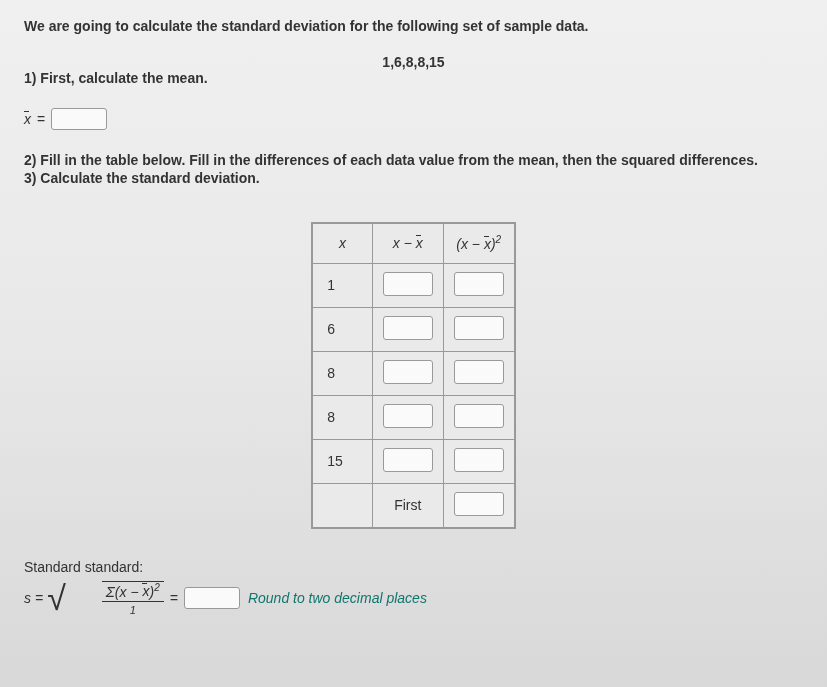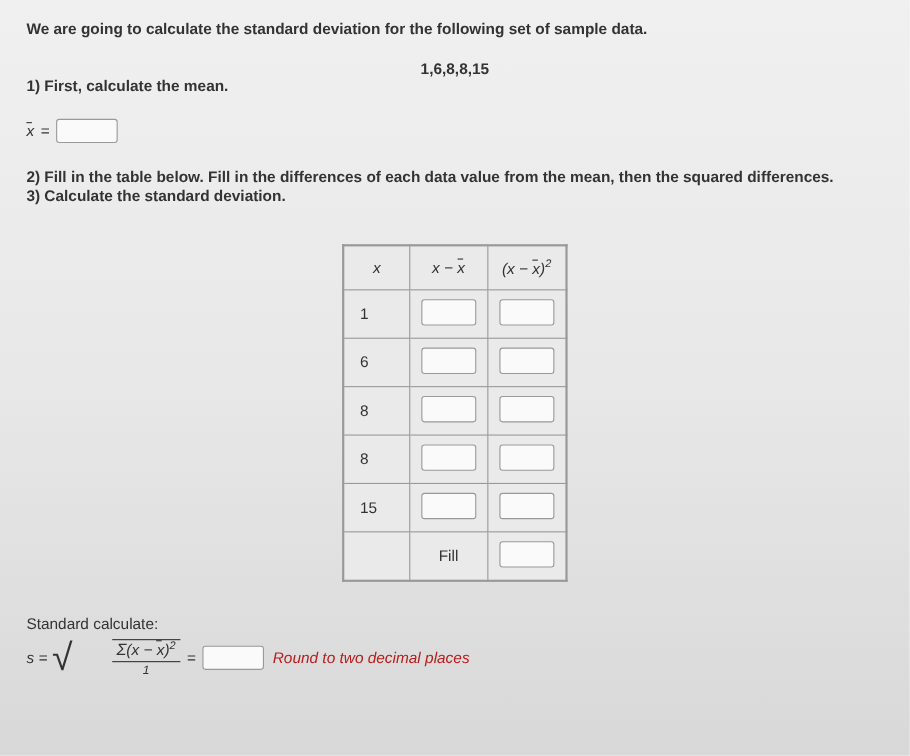--- a/index.html
+++ b/index.html
@@ -136,21 +136,21 @@
     }
     .sum {
       font-size: 15px;
     }
     .sup {
       font-size: 10px;
       vertical-align: super;
     }
     .hint {
       font-style: italic;
-      color: #b91c1c;
+      color: #0f766e;
     }
   </style>
 </head>
 <body>
 
 <div class="intro">We are going to calculate the standard deviation for the following set of sample data.</div>
 <div class="data-set">1,6,8,8,15</div>
 
 <div class="step">1) First, calculate the mean.</div>
 <div class="mean-row">
@@ -194,28 +194,28 @@
       <td><span class="input-box small"></span></td>
       <td><span class="input-box small"></span></td>
     </tr>
     <tr>
       <td class="val">15</td>
       <td><span class="input-box small"></span></td>
       <td><span class="input-box small"></span></td>
     </tr>
     <tr>
       <td></td>
-      <td style="font-style:normal;font-weight:normal">Fill</td>
+      <td style="font-style:normal;font-weight:normal">First</td>
       <td><span class="input-box small"></span></td>
     </tr>
   </tbody>
     </table>
 </div>
 
-<div class="sd-label">Standard calculate:</div>
+<div class="sd-label">Standard standard:</div>
 <div class="formula-row">
   <div class="formula">
     <span style="font-style:italic;margin-right:4px">s</span>
     <span style="margin-right:4px">=</span>
     <span class="sqrt">
       <span class="sqrt-sign">√</span>
       <span class="frac">
         <span class="num">
           <span class="sum">Σ</span><span>(x − </span><span class="xbar">x</span><span>)</span><span class="sup">2</span>
         </span>

